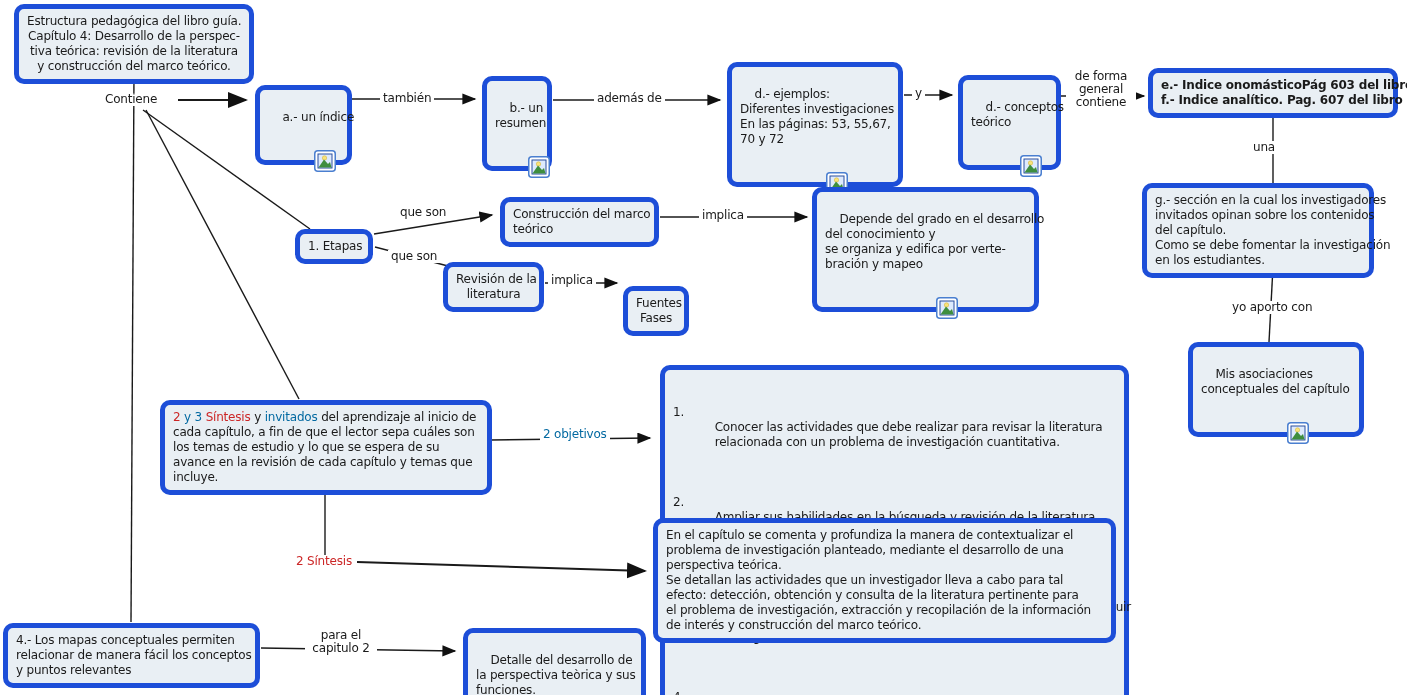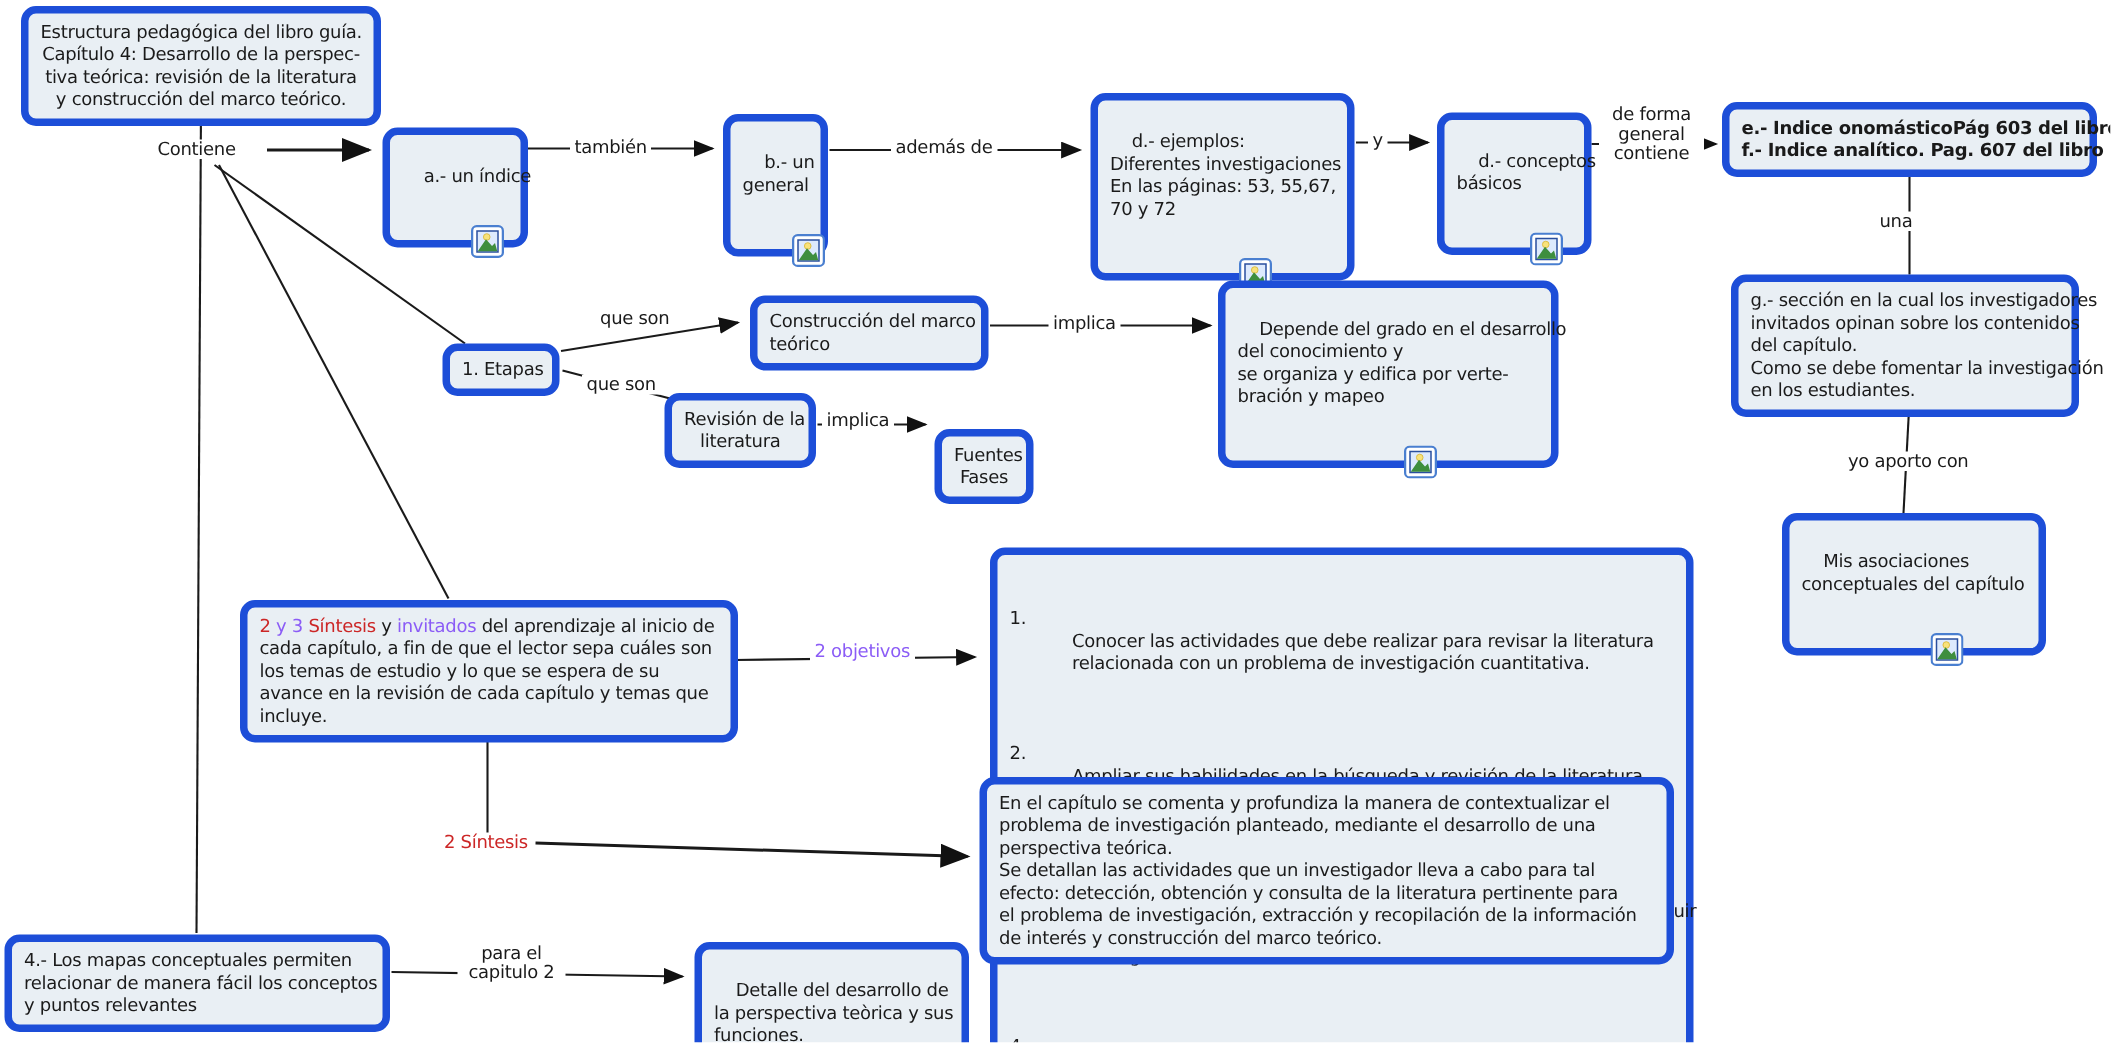--- a/index.html
+++ b/index.html
@@ -12,21 +12,21 @@
   .node{
     position:absolute;background:#e9eff4;border:5px solid #1d4ed8;border-radius:10px;
     padding:5px 8px;white-space:pre;box-sizing:border-box;
   }
   .node.wrap{white-space:normal;}
   .center{text-align:center;}
   .label{
     position:absolute;background:#ffffff;padding:0 3px;white-space:pre;line-height:13px;
   }
   .c-red{color:#cc2626;}
-  .c-blue{color:#8b5cf6;}
+  .c-blue{color:#0369a1;}
   .icon{
     position:absolute;left:50%;bottom:-12px;transform:translateX(-50%);
     width:22px;height:22px;line-height:0;
   }
   .obj-item{position:relative;padding-left:20px;}
   .obj-num{position:absolute;left:0;top:0;}
   .obj-text{display:inline-block;white-space:pre;}
 </style>
 </head>
 <body>
@@ -71,21 +71,21 @@
           <rect x="0.75" y="0.75" width="20.5" height="20.5" rx="3" fill="#fff" stroke="#4a7fd0" stroke-width="1.5"></rect>
           <rect x="4" y="4" width="14" height="14" fill="#ddeafd" stroke="#2a4f9e"></rect>
           <circle cx="10.5" cy="8" r="2.2" fill="#f8e27a" stroke="#d9b93c" stroke-width="0.6"></circle>
           <path d="M4.5,17.5 L10,9.5 L14,14 L16,12 L17.5,17.5 Z" fill="#3e8e3e"></path>
         </svg>
     </span>
   </div>
 
   <div class="node" style="left:482px;top:76px;width:70px;">
     <span>b.- un
-general</span>
+resumen</span>
     <span class="icon">
       <svg width="22" height="22" viewBox="0 0 22 22">
           <rect x="0.75" y="0.75" width="20.5" height="20.5" rx="3" fill="#fff" stroke="#4a7fd0" stroke-width="1.5"></rect>
           <rect x="4" y="4" width="14" height="14" fill="#ddeafd" stroke="#2a4f9e"></rect>
           <circle cx="10.5" cy="8" r="2.2" fill="#f8e27a" stroke="#d9b93c" stroke-width="0.6"></circle>
           <path d="M4.5,17.5 L10,9.5 L14,14 L16,12 L17.5,17.5 Z" fill="#3e8e3e"></path>
         </svg>
     </span>
   </div>
 
@@ -99,35 +99,35 @@
           <rect x="0.75" y="0.75" width="20.5" height="20.5" rx="3" fill="#fff" stroke="#4a7fd0" stroke-width="1.5"></rect>
           <rect x="4" y="4" width="14" height="14" fill="#ddeafd" stroke="#2a4f9e"></rect>
           <circle cx="10.5" cy="8" r="2.2" fill="#f8e27a" stroke="#d9b93c" stroke-width="0.6"></circle>
           <path d="M4.5,17.5 L10,9.5 L14,14 L16,12 L17.5,17.5 Z" fill="#3e8e3e"></path>
         </svg>
     </span>
   </div>
 
   <div class="node" style="left:958px;top:75px;width:103px;">
     <span>d.- conceptos
-básicos</span>
+teórico</span>
     <span class="icon">
       <svg width="22" height="22" viewBox="0 0 22 22">
           <rect x="0.75" y="0.75" width="20.5" height="20.5" rx="3" fill="#fff" stroke="#4a7fd0" stroke-width="1.5"></rect>
           <rect x="4" y="4" width="14" height="14" fill="#ddeafd" stroke="#2a4f9e"></rect>
           <circle cx="10.5" cy="8" r="2.2" fill="#f8e27a" stroke="#d9b93c" stroke-width="0.6"></circle>
           <path d="M4.5,17.5 L10,9.5 L14,14 L16,12 L17.5,17.5 Z" fill="#3e8e3e"></path>
         </svg>
     </span>
   </div>
 
   <div class="node" style="left:1148px;top:68px;width:250px;font-weight:bold;">e.- Indice onomásticoPág 603 del libro
 f.- Indice analítico. Pag. 607 del libro</div>
 
-  <div class="node" style="left:1142px;top:183px;width:232px;margin-left:12px;">g.- sección en la cual los investigadores
+  <div class="node" style="left:1142px;top:183px;width:232px;">g.- sección en la cual los investigadores
 invitados opinan sobre los contenidos
 del capítulo.
 Como se debe fomentar la investigación
 en los estudiantes.</div>
 
   <div class="node" style="left:1188px;top:342px;width:176px;">
     <span>Mis asociaciones
 conceptuales del capítulo</span>
     <span class="icon">
       <svg width="22" height="22" viewBox="0 0 22 22">

